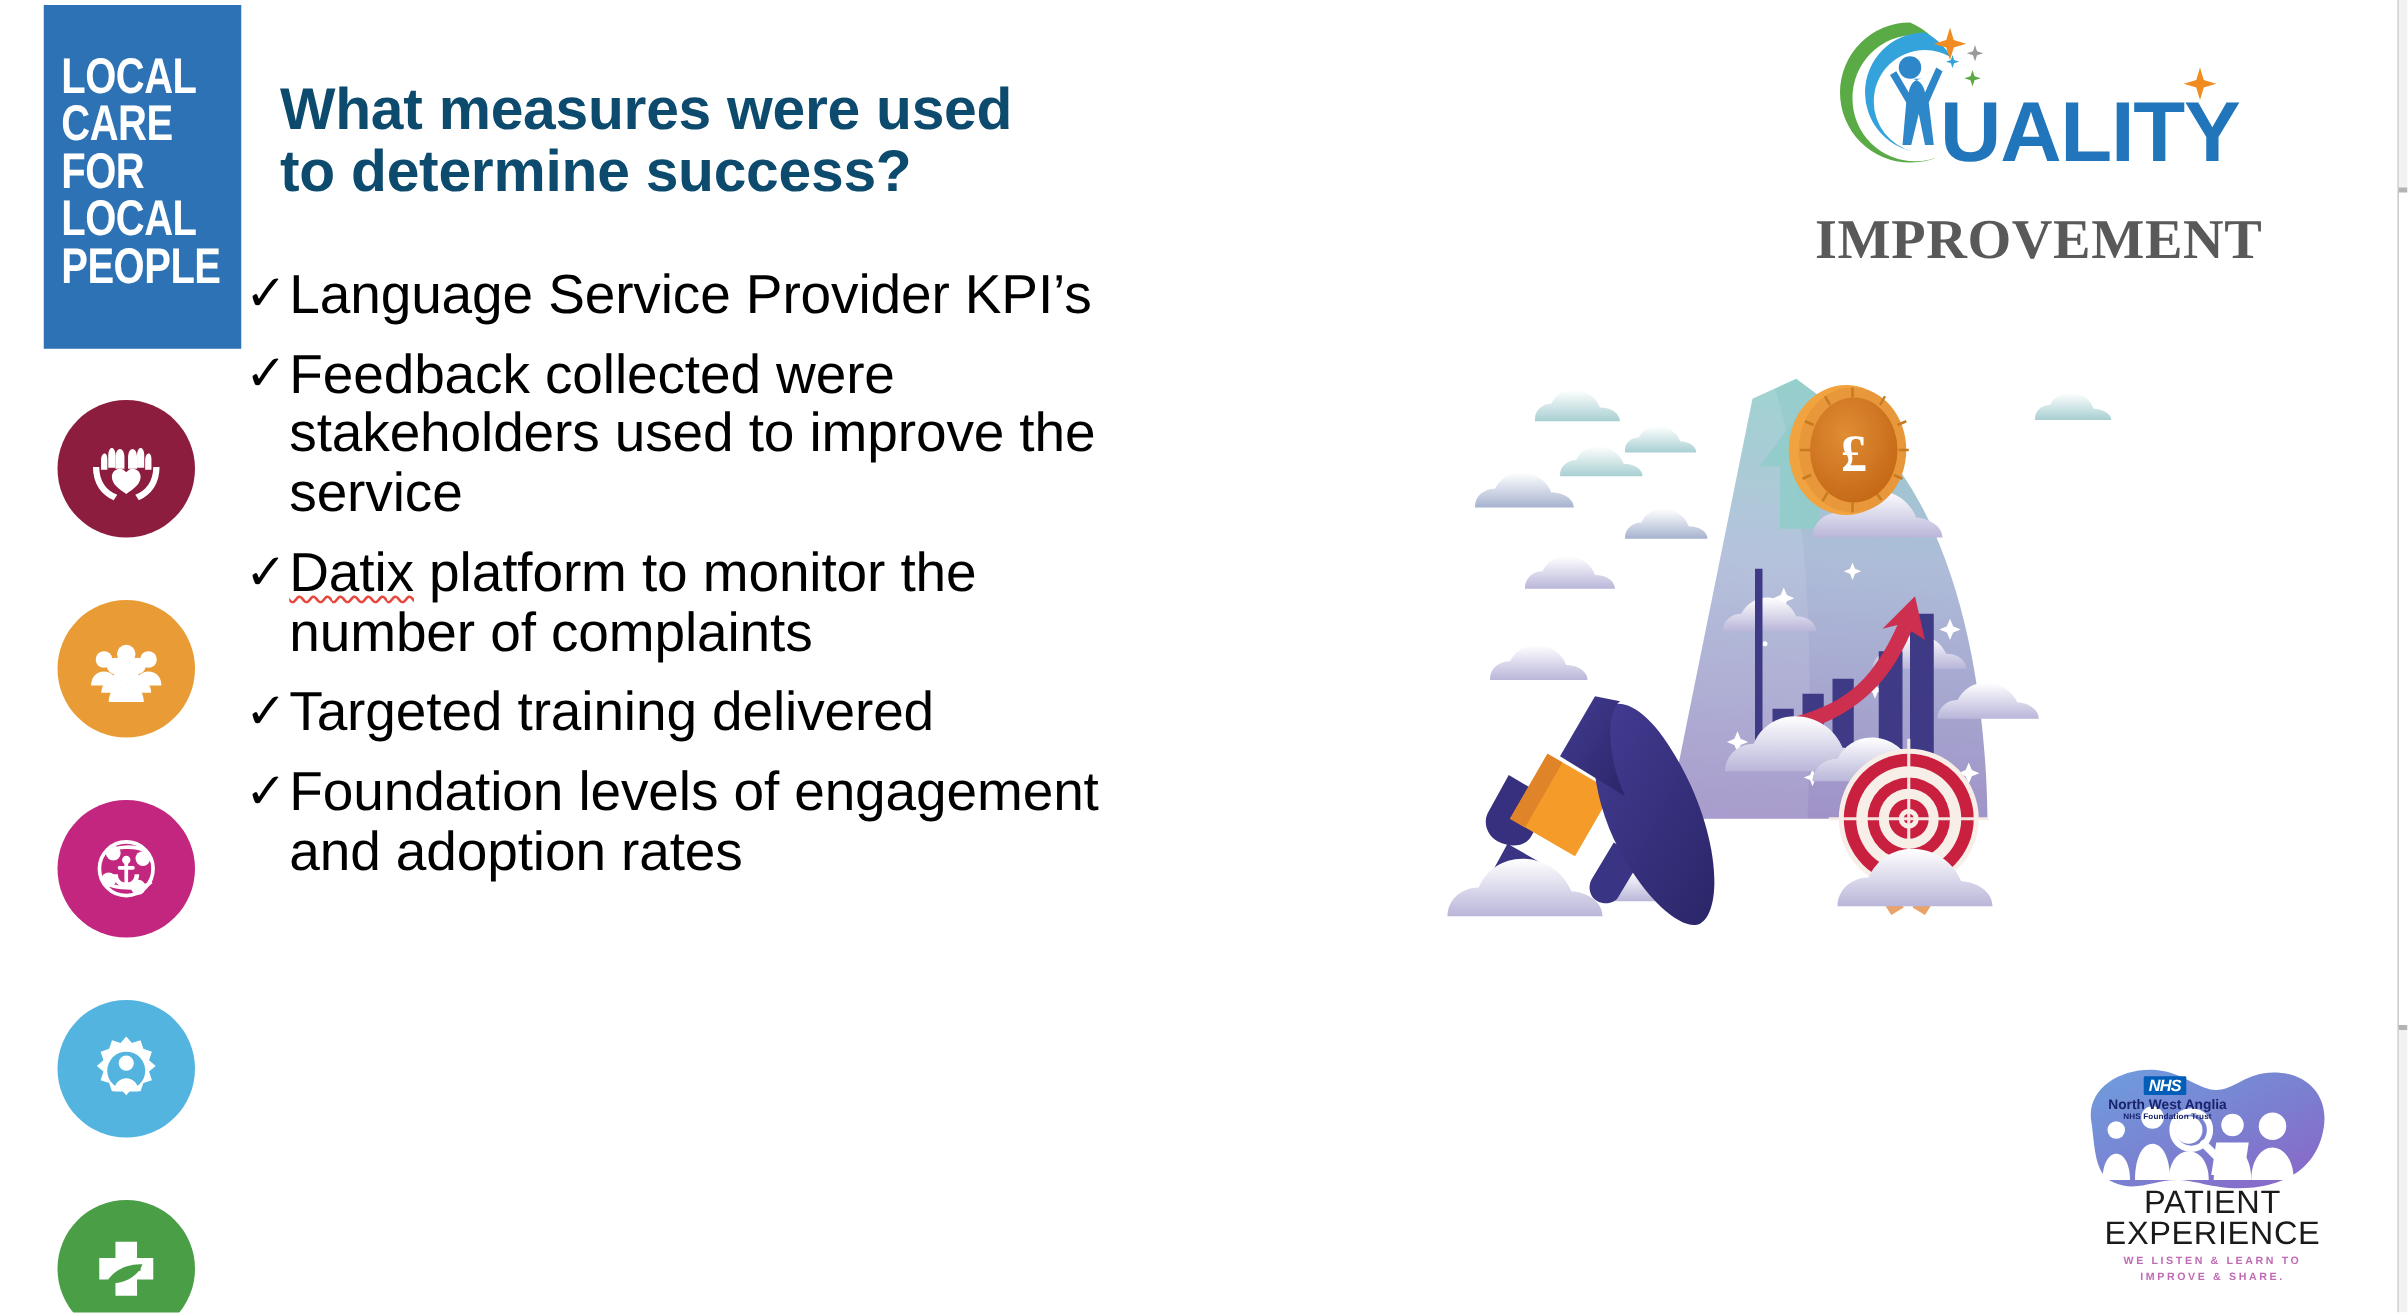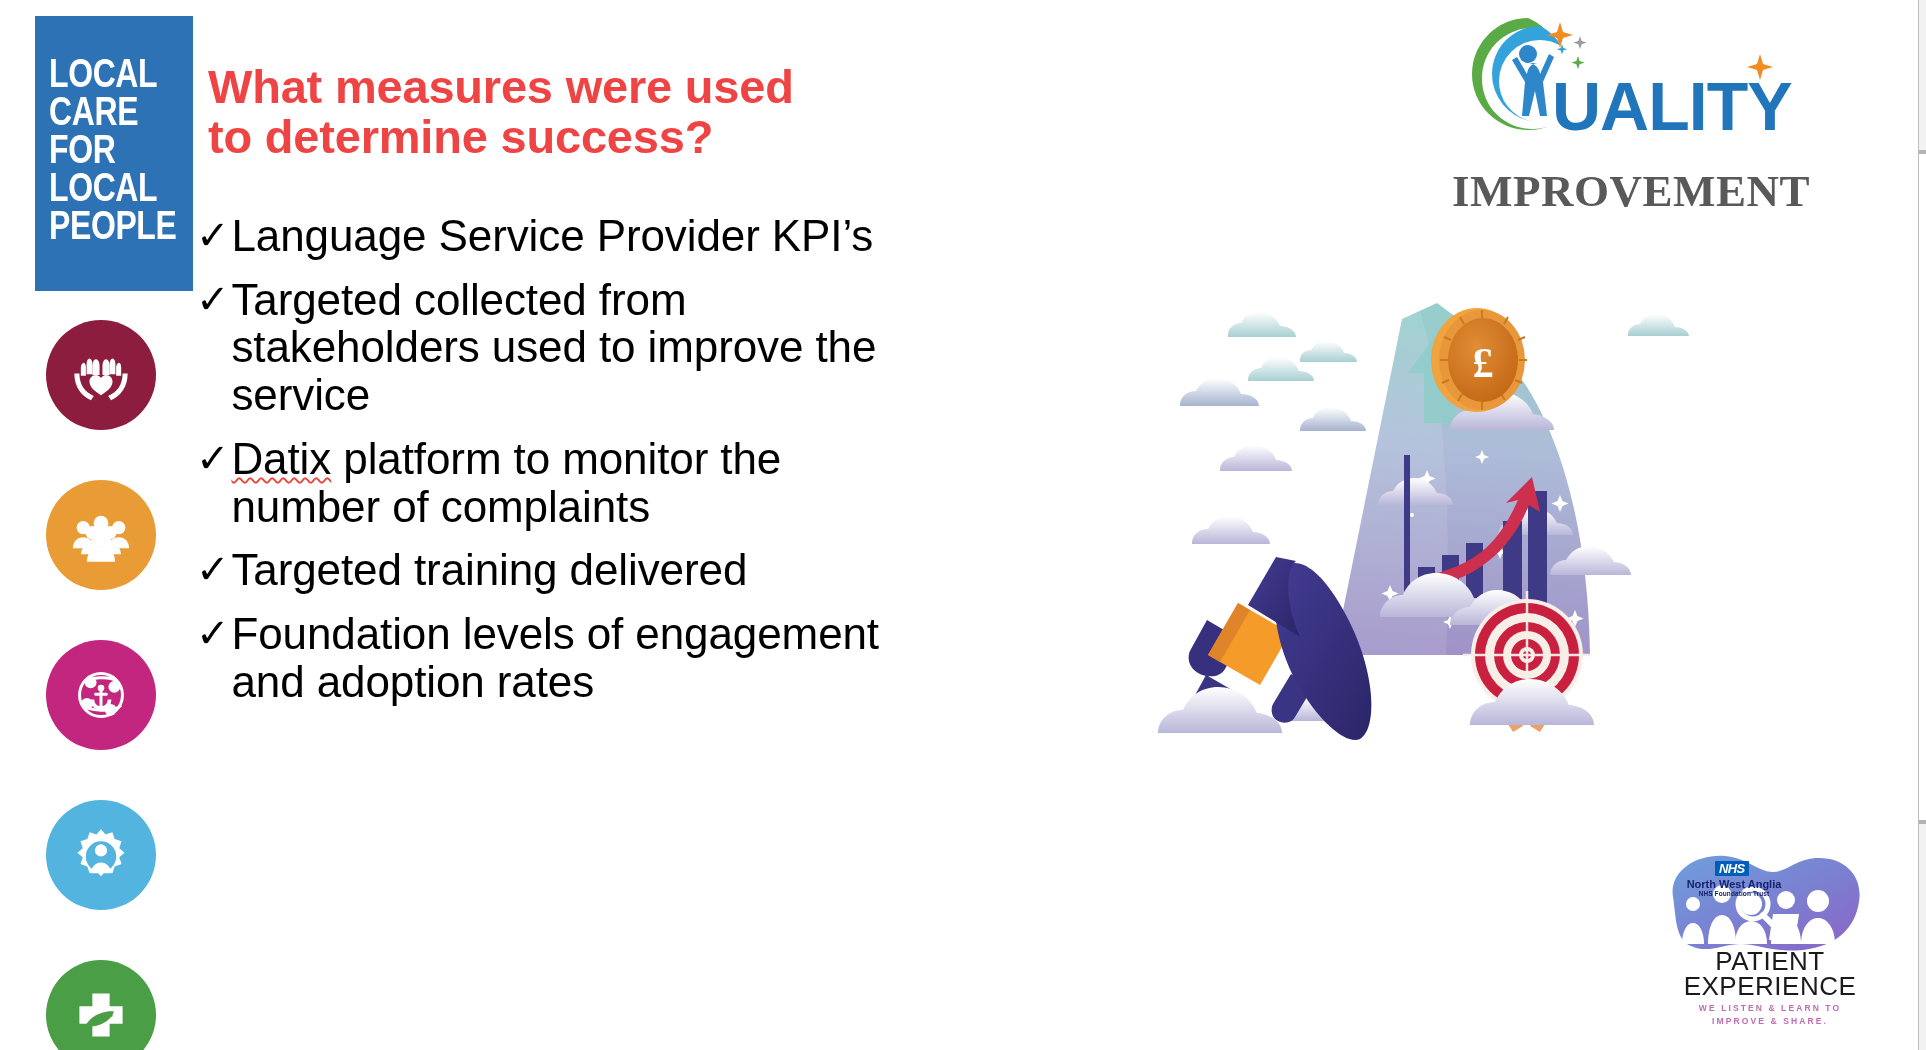--- a/index.html
+++ b/index.html
@@ -13,21 +13,21 @@
 
   
   .edge-rule{position:absolute;top:0;right:7px;width:1px;height:1050px;background:#bdbdbd;}
   .edge-seg{position:absolute;right:0px;width:7px;background:#f2f2f2;}
   .edge-seg.a{top:0;height:152px;}
   .edge-seg.b{top:822px;height:228px;}
   .edge-tick{position:absolute;right:0px;width:7px;height:4px;background:#b4b4b4;}
 
   
   .lcfl{
-    position:absolute;left:35px;top:16px;width:158px;height:275px;
+    position:absolute;left:35px;top:4px;width:158px;height:275px;
     background:#2c72b4;
   }
   .lcfl-txt{
     position:absolute;left:14px;top:38px;width:148px;
     font-family:"Liberation Sans Narrow","Liberation Sans",sans-serif;
     font-weight:700;color:#ffffff;
     font-size:40px;line-height:0.95;letter-spacing:-0.5px;
     transform:scaleX(0.80);transform-origin:left top;
     text-transform:uppercase;white-space:pre-line;
   }
@@ -37,24 +37,24 @@
   .ic-wrap{width:110px;height:110px;margin-bottom:50px;position:relative;}
   .ic{
     width:110px;height:110px;border-radius:50%;
     display:flex;align-items:center;justify-content:center;
     position:relative;
   }
   .ic svg{display:block;}
 
   
   .title{
-    position:absolute;left:208px;top:62px;width:760px;
+    position:absolute;left:224px;top:62px;width:760px;
     font-family:"Liberation Sans Narrow","Liberation Sans",sans-serif;
     font-weight:700;font-size:47px;line-height:1.06;
-    color:#ef4444;letter-spacing:-0.2px;white-space:pre-line;
+    color:#0c4a6e;letter-spacing:-0.2px;white-space:pre-line;
   }
 
   
   .bullets{position:absolute;left:196px;top:212px;width:740px;}
   .bullet{
     display:flex;align-items:flex-start;
     font-family:"Liberation Sans Narrow","Liberation Sans",sans-serif;
     font-size:44px;line-height:1.085;color:#000;
     margin-bottom:16px;letter-spacing:-0.1px;
   }
@@ -227,21 +227,21 @@
 
   <div class="bullets">
 
     <div class="bullet">
       <span class="tick">✓</span>
       <span class="btxt">Language Service Provider KPI’s</span>
     </div>
 
     <div class="bullet">
       <span class="tick">✓</span>
-      <span class="btxt">Targeted collected from stakeholders used to improve the service</span>
+      <span class="btxt">Feedback collected were stakeholders used to improve the service</span>
     </div>
 
     <div class="bullet">
       <span class="tick">✓</span>
       <span class="btxt" id="bullet-datix"><span class="misspell">Datix</span> platform to monitor the number of complaints</span>
     </div>
 
     <div class="bullet">
       <span class="tick">✓</span>
       <span class="btxt">Targeted training delivered</span>

